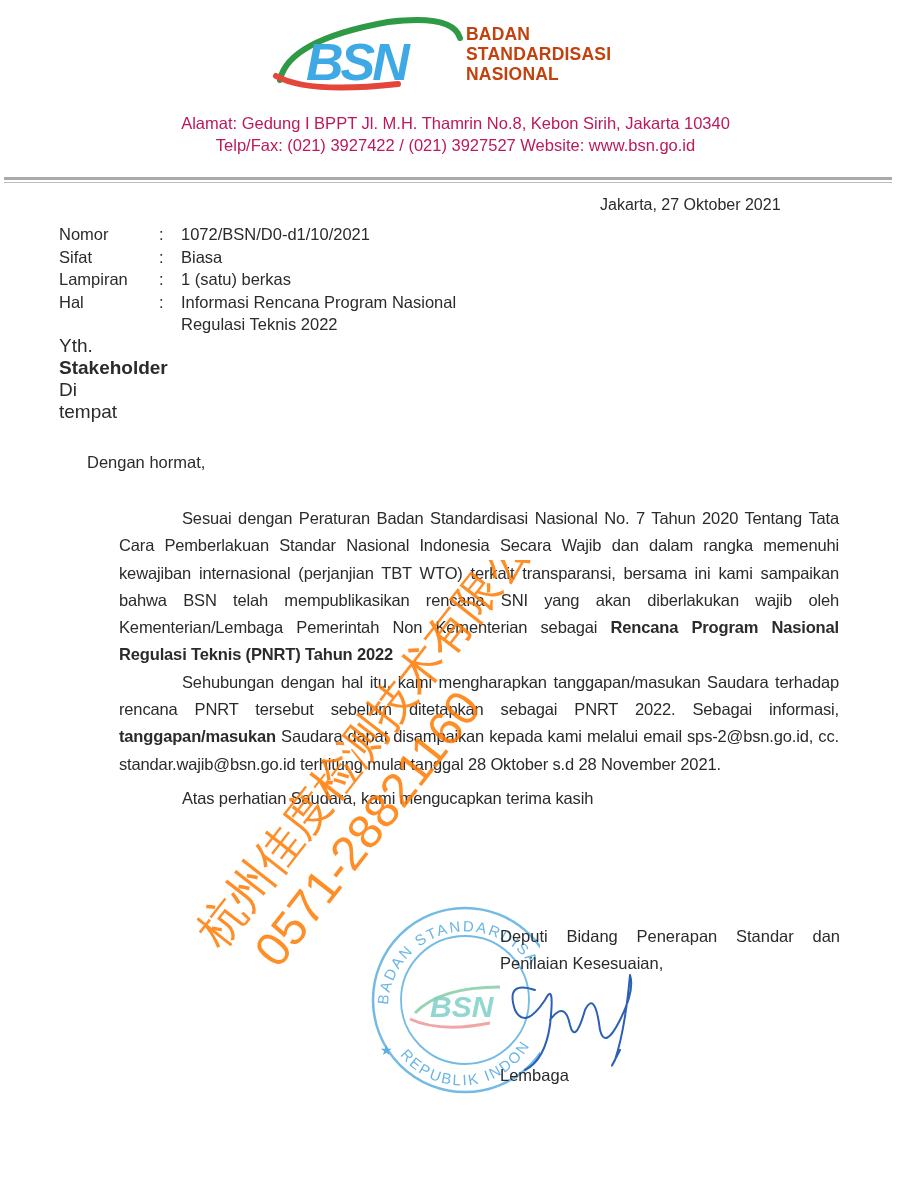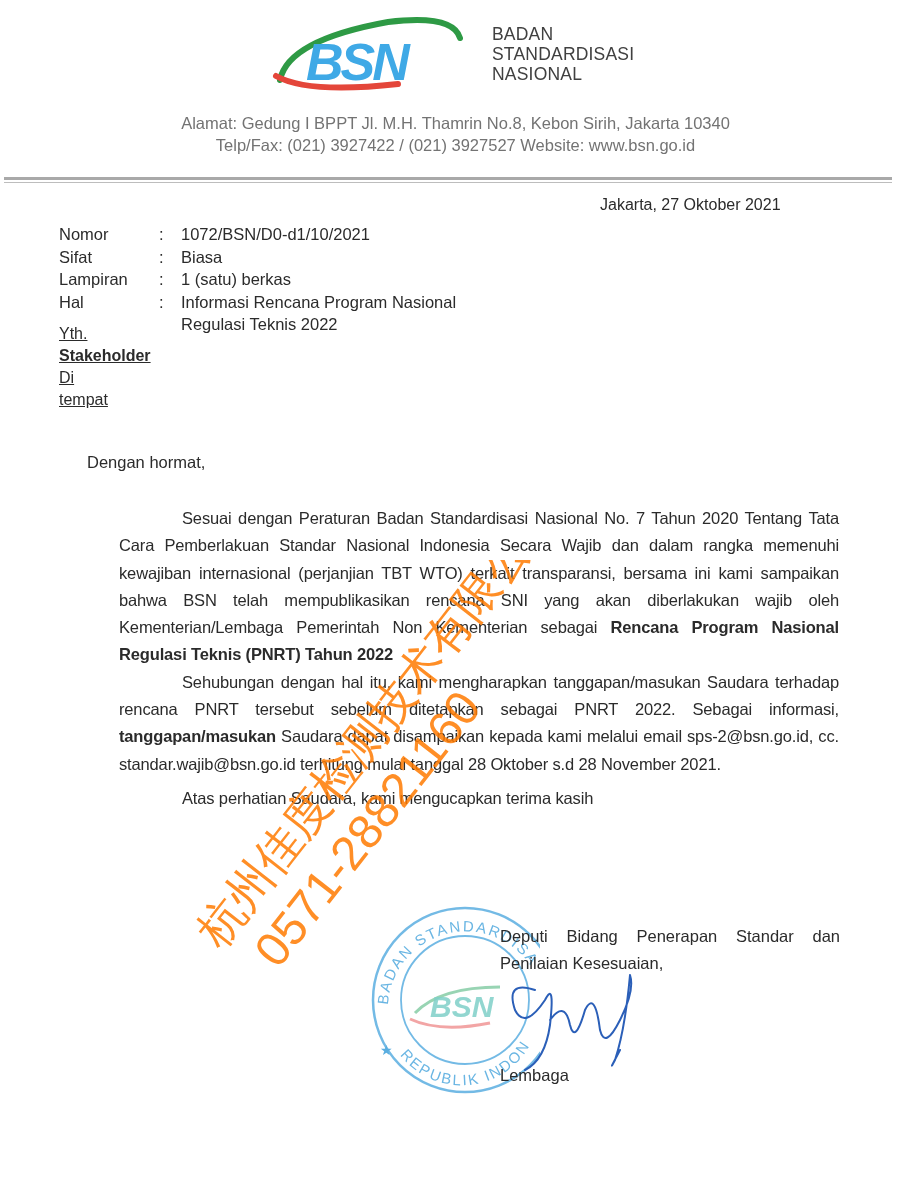--- a/index.html
+++ b/index.html
@@ -4,36 +4,36 @@
 <style>
   html, body { margin: 0; padding: 0; background: #ffffff; }
   body {
     width: 911px; height: 1200px; position: relative; overflow: hidden;
     font-family: "Liberation Sans", "DejaVu Sans", sans-serif; color: #2b2b2b;
   }
   .abs { position: absolute; }
   
   .logo-wrap { left: 268px; top: 10px; width: 420px; height: 90px; }
   .logo-text {
-    left: 466px; top: 24px; font-weight: normal; font-size: 17.5px; line-height: 20px;
-    color: #404040; letter-spacing: 0.2px; margin-left: 26px;
+    left: 466px; top: 24px; font-weight: bold; font-size: 17.5px; line-height: 20px;
+    color: #c2410c; letter-spacing: 0.2px;
   }
   .address {
-    left: 0; width: 911px; text-align: center; font-size: 16.5px; line-height: 22px; color: #737373;
+    left: 0; width: 911px; text-align: center; font-size: 16.5px; line-height: 22px; color: #be185d;
   }
   .rule1 { left: 4px; width: 888px; top: 177px; height: 3px; background: #a9a9a9; }
   .rule2 { left: 4px; width: 888px; top: 182px; height: 1px; background: #bdbdbd; }
   .date { left: 600px; top: 196px; font-size: 16px; }
   
   .meta { left: 59px; top: 223px; font-size: 16.5px; line-height: 22.5px; }
   .meta .row { display: flex; }
   .meta .lbl { width: 100px; }
   .meta .colon { width: 22px; }
   .meta .val { }
-  .recip { left: 59px; top: 323px; font-size: 16px; line-height: 22px; text-decoration: underline; }
+  .recip { left: 59px; top: 335px; font-size: 19px; line-height: 22px; }
   .recip .bold { font-weight: bold; }
   .greet { left: 87px; top: 453px; font-size: 16.5px; text-align: right; }
   
   .body {
     left: 119px; width: 720px; top: 505px;
     font-family: "Liberation Sans Narrow", "Liberation Sans", sans-serif;
     font-size: 16.5px; line-height: 27.3px; text-align: justify; letter-spacing: -0.15px;
   }
   .body p { margin: 0; text-indent: 63px; }
   .body p + p { margin-top: 0; }

